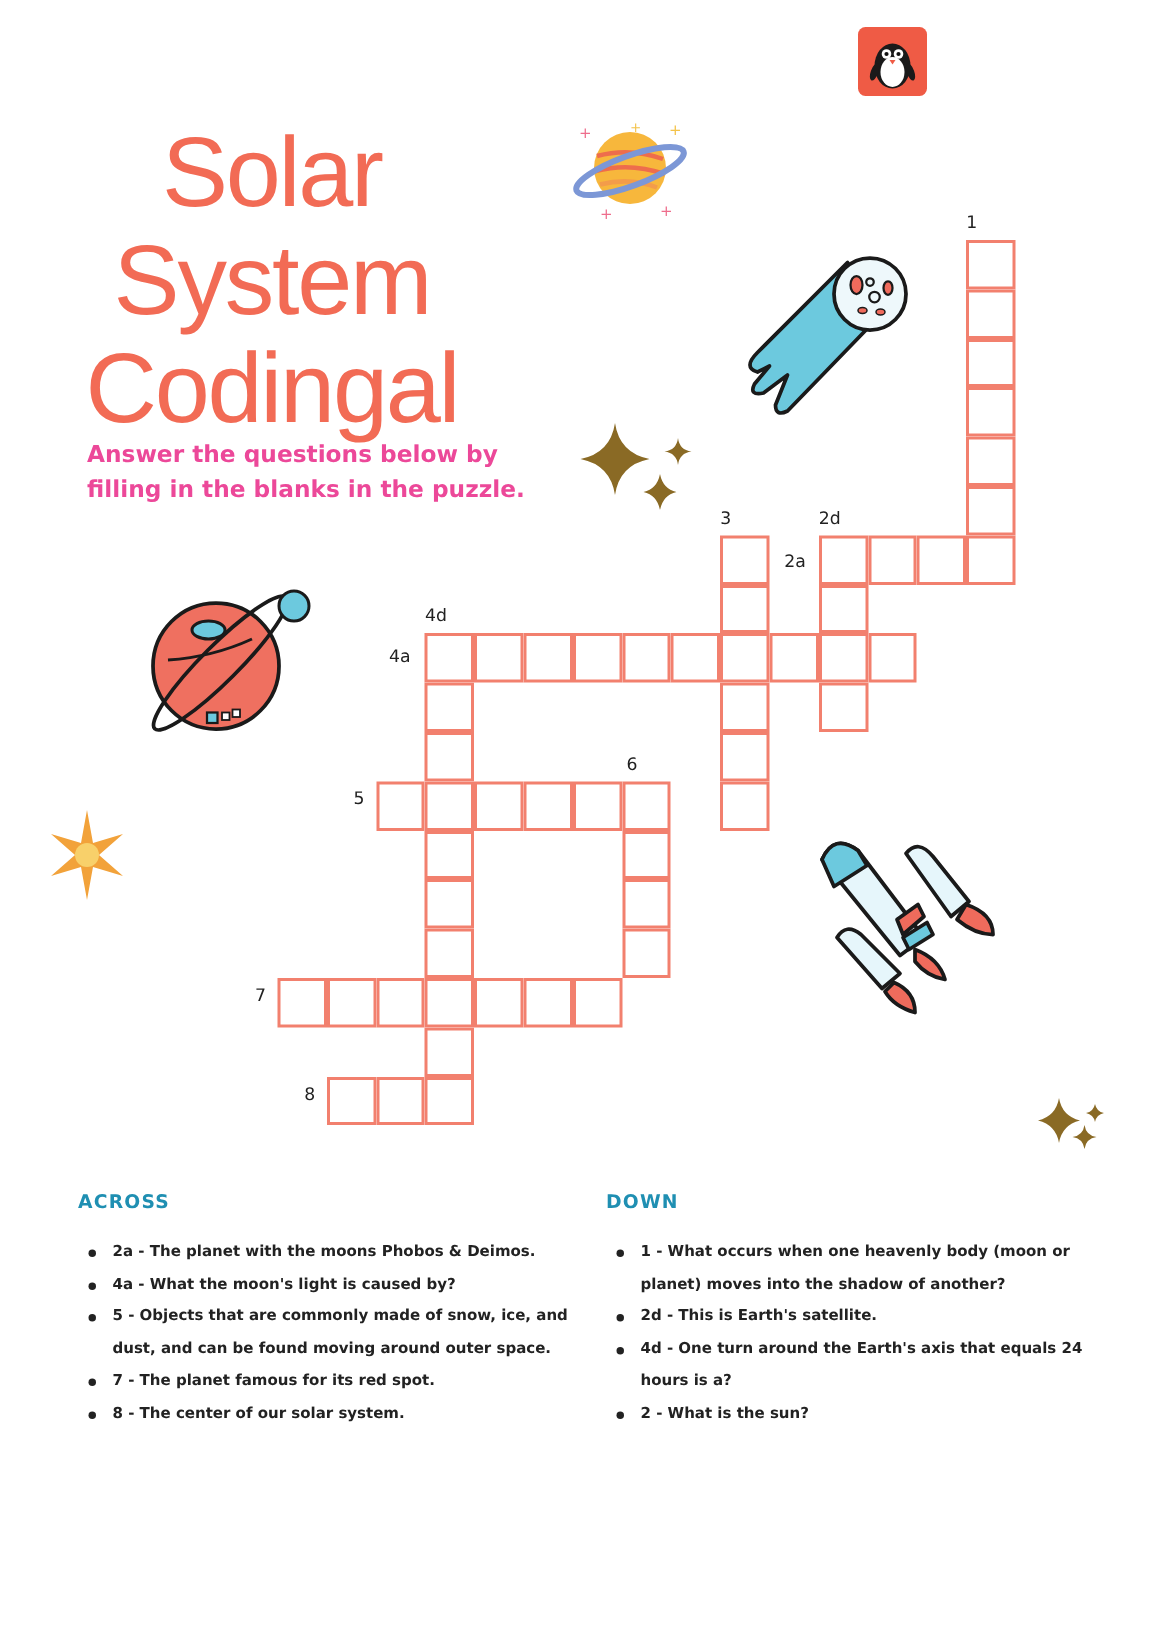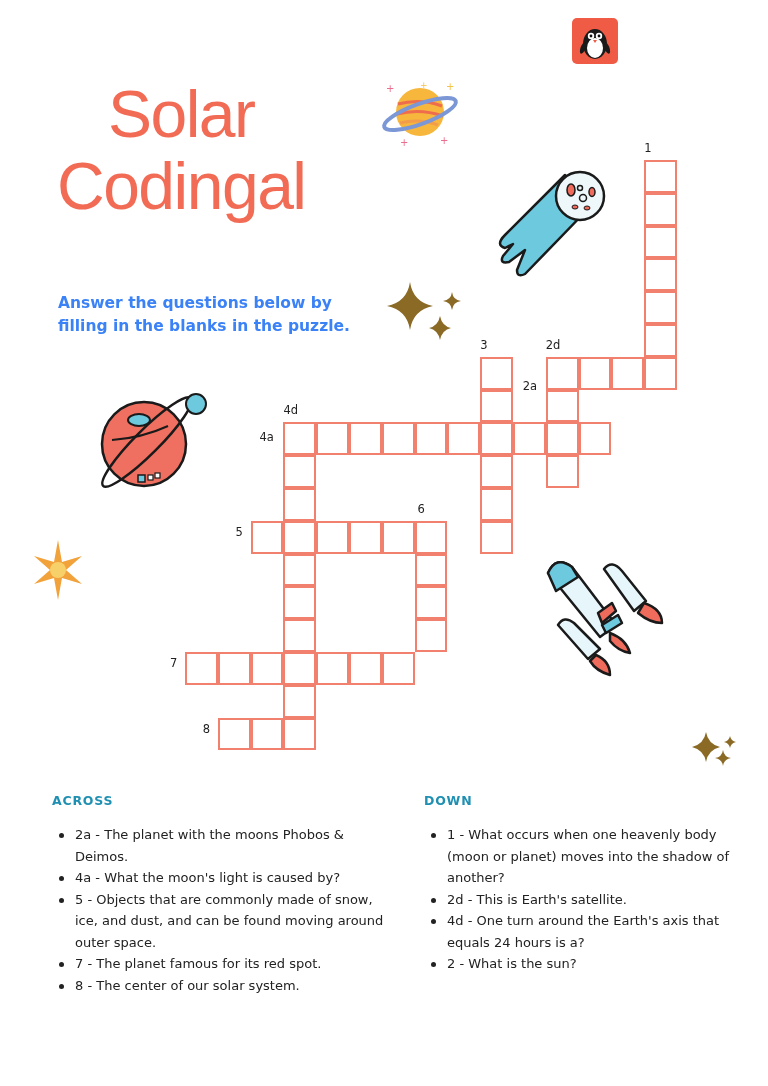--- a/index.html
+++ b/index.html
@@ -5,31 +5,31 @@
   html, body { margin:0; padding:0; }
   body { width:768px; height:1086px; background:#ffffff; position:relative; overflow:hidden;
          font-family:"DejaVu Sans", sans-serif; }
   .logo { position:absolute; left:572px; top:18px; display:flex; align-items:center; }
   .logo-box { width:46px; height:46px; background:#ef5b45; border-radius:5px; position:relative; }
   .logo-text { margin-left:9px; font-family:"DejaVu Sans", sans-serif; font-weight:bold; font-size:26px; color:#111; letter-spacing:-0.3px; }
   .title { position:absolute; left:57px; top:78px; margin:0; font-family:"Liberation Sans", sans-serif;
            font-weight:normal; color:#f26b55; font-size:66px; line-height:72px; letter-spacing:-1.5px; }
   .title span { display:block;text-align:center; }
   .subtitle { position:absolute; left:58px; top:292px; width:320px; font-family:"DejaVu Sans", sans-serif;
-              font-weight:bold; font-size:15.5px; line-height:23px; color:#3b82f6; }
+              font-weight:bold; font-size:15.5px; line-height:23px; color:#ec4899; }
   .grid { position:absolute; left:0; top:0; width:768px; height:1086px; }
   .cell { position:absolute; width:32.8px; height:32.8px; box-sizing:border-box; border:2px solid #f2806e;
           background:#fff; }
   .num { position:absolute; font-family:"DejaVu Sans", sans-serif; font-size:11.5px; color:#222; }
   .deco { position:absolute; }
   .clues { position:absolute; top:793px; }
   .clues h3 { margin:0 0 16px 0; font-family:"DejaVu Sans", sans-serif; font-size:12.5px; font-weight:bold;
               color:#1f8fb2; letter-spacing:0.8px; }
   .clues ul { margin:0; padding:0 0 0 23px; list-style:none; }
-  .clues li { position:relative; font-family:"DejaVu Sans", sans-serif; font-size:13px; line-height:21.5px; color:#222; }
+  .clues li { position:relative; font-family:"DejaVu Sans", sans-serif; font-size:10px; line-height:21.5px; color:#222;font-weight:bold; }
   .clues li::before { content:""; position:absolute; left:-16px; top:9px; width:5px; height:5px; border-radius:50%; background:#222; }
 </style>
 </head>
 <body>
 
 <div class="logo">
   <div class="logo-box">
     <svg width="46" height="46" viewBox="0 0 46 46">
       <ellipse cx="23" cy="26" rx="12" ry="15" fill="#1a1a1a"></ellipse>
       <ellipse cx="23" cy="30" rx="8" ry="10" fill="#fff"></ellipse>
@@ -39,20 +39,21 @@
         <circle cx="27" cy="18" r="1.4" fill="#111"></circle>
       <path d="M21 22 L25 22 L23 25 Z" fill="#ef5b45"></path>
       <ellipse cx="11" cy="30" rx="2.5" ry="6" fill="#1a1a1a" transform="rotate(20 11 30)"></ellipse>
       <ellipse cx="35" cy="30" rx="2.5" ry="6" fill="#1a1a1a" transform="rotate(-20 35 30)"></ellipse>
     </svg>
   </div>
 </div>
 
 <h1 class="title">
   <span>Solar</span>
+  <span>System</span>
   <span>Codingal</span>
 </h1>
 
 <div class="subtitle">Answer the questions below by filling in the blanks in the puzzle.</div>
 
 <div class="deco" style="left:380px;top:78px;">
   <svg width="80" height="70" viewBox="0 0 80 70">
     <circle cx="40" cy="34" r="24" fill="#f7b73c"></circle>
     <path d="M18 26 Q40 20 62 28" stroke="#ee6d4c" stroke-width="3" fill="none"></path>
     <path d="M17 36 Q40 30 63 38" stroke="#ee6d4c" stroke-width="3" fill="none"></path>
@@ -138,21 +139,21 @@
     <div class="cell" style="left: 644.2px; top: 192.8px;"></div>
     <div class="cell" style="left: 644.2px; top: 225.6px;"></div>
     <div class="cell" style="left: 644.2px; top: 258.4px;"></div>
     <div class="cell" style="left: 644.2px; top: 291.2px;"></div>
     <div class="cell" style="left: 644.2px; top: 324px;"></div>
     <div class="cell" style="left: 644.2px; top: 356.8px;"></div>
     <span class="num" style="left: 644.2px; top: 141px;">1</span>
     <div class="cell" style="left: 545.8px; top: 356.8px;"></div>
     <div class="cell" style="left: 578.6px; top: 356.8px;"></div>
     <div class="cell" style="left: 611.4px; top: 356.8px;"></div>
-    <span class="num" style="left: 522.8px; top: 379px;">2a</span>
+    <span class="num" style="left: 522.8px; top: 367px;">2a</span>
     <div class="cell" style="left: 545.8px; top: 389.6px;"></div>
     <div class="cell" style="left: 545.8px; top: 422.4px;"></div>
     <div class="cell" style="left: 545.8px; top: 455.2px;"></div>
     <span class="num" style="left: 545.8px; top: 337.8px;">2d</span>
     <div class="cell" style="left: 480.2px; top: 356.8px;"></div>
     <div class="cell" style="left: 480.2px; top: 389.6px;"></div>
     <div class="cell" style="left: 480.2px; top: 422.4px;"></div>
     <div class="cell" style="left: 480.2px; top: 455.2px;"></div>
     <div class="cell" style="left: 480.2px; top: 488px;"></div>
     <div class="cell" style="left: 480.2px; top: 520.8px;"></div>
@@ -201,21 +202,21 @@
 <div class="clues" style="left:52px;width:340px;">
   <h3>ACROSS</h3>
   <ul>
     <li>2a - The planet with the moons Phobos &amp; Deimos.</li>
     <li>4a - What the moon's light is caused by?</li>
     <li>5 - Objects that are commonly made of snow, ice, and dust, and can be found moving around outer space.</li>
     <li>7 - The planet famous for its red spot.</li>
     <li>8 - The center of our solar system.</li>
   </ul>
 </div>
-<div class="clues" style="left:424px;width:330px;">
+<div class="clues" style="left:404px;width:330px;">
   <h3>DOWN</h3>
   <ul>
     <li>1 - What occurs when one heavenly body (moon or planet) moves into the shadow of another?</li>
     <li>2d - This is Earth's satellite.</li>
     <li>4d - One turn around the Earth's axis that equals 24 hours is a?</li>
     <li>2 - What is the sun?</li>
   </ul>
 </div>
 
 </body></html>

